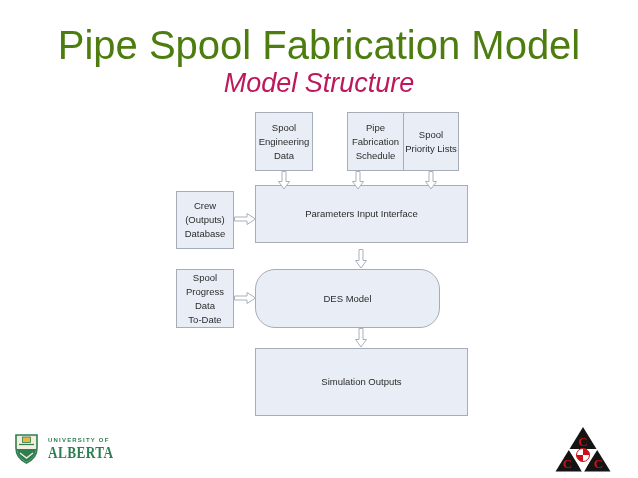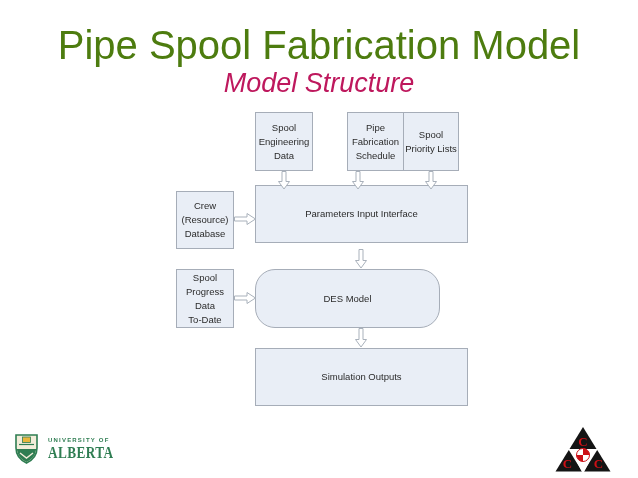--- a/index.html
+++ b/index.html
@@ -38,21 +38,21 @@
   }
   .arrow{position:absolute;}
   
   #b-sed{left:255px;top:112px;width:58px;height:59px;}
   #b-pfs{left:329px;top:112px;width:57px;height:59px;margin-left:18px;}
   #b-spl{left:403px;top:112px;width:56px;height:59px;}
   #b-crd{left:176px;top:191px;width:58px;height:58px;}
   #b-pii{left:255px;top:185px;width:213px;height:58px;}
   #b-spd{left:176px;top:269px;width:58px;height:59px;}
   #b-des{left:255px;top:269px;width:185px;height:59px;border-radius:20px;}
-  #b-sim{left:255px;top:348px;width:213px;height:58px;}
+  #b-sim{left:255px;top:348px;width:213px;height:68px;}
   
   .uofa{position:absolute;left:15px;top:434px;display:flex;align-items:flex-start;}
   .uofa-text{margin-left:10px;padding-top:3px;}
   .uofa-small{
     font-size:6px;font-weight:bold;color:#2f7d52;
     letter-spacing:1.2px;line-height:7px;white-space:nowrap;
   }
   .uofa-big{
     font-family:"Liberation Serif", serif;
     font-size:17px;font-weight:bold;color:#2f7d52;
@@ -73,21 +73,21 @@
 
     <div class="box" id="b-sed">Spool
 Engineering
 Data</div>
     <div class="box" id="b-pfs">Pipe
 Fabrication
 Schedule</div>
     <div class="box" id="b-spl">Spool
 Priority Lists</div>
     <div class="box" id="b-crd">Crew
-(Resource)
+(Outputs)
 Database</div>
     <div class="box" id="b-pii">Parameters Input Interface</div>
     <div class="box" id="b-spd">Spool
 Progress
 Data
 To-Date</div>
     <div class="box" id="b-des">DES Model</div>
     <div class="box" id="b-sim">Simulation Outputs</div>
 
     <svg class="arrow" style="left:278px;top:171px;" width="12" height="19">

